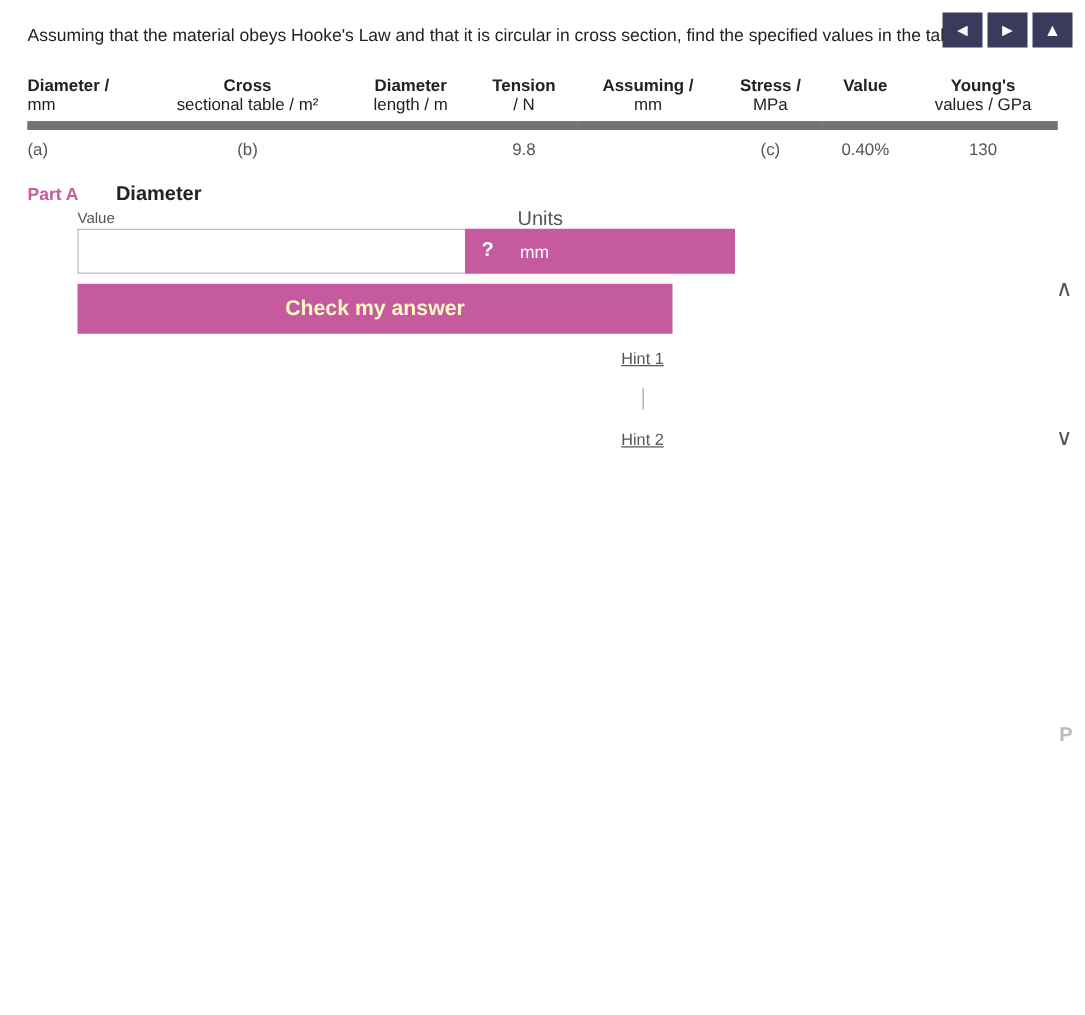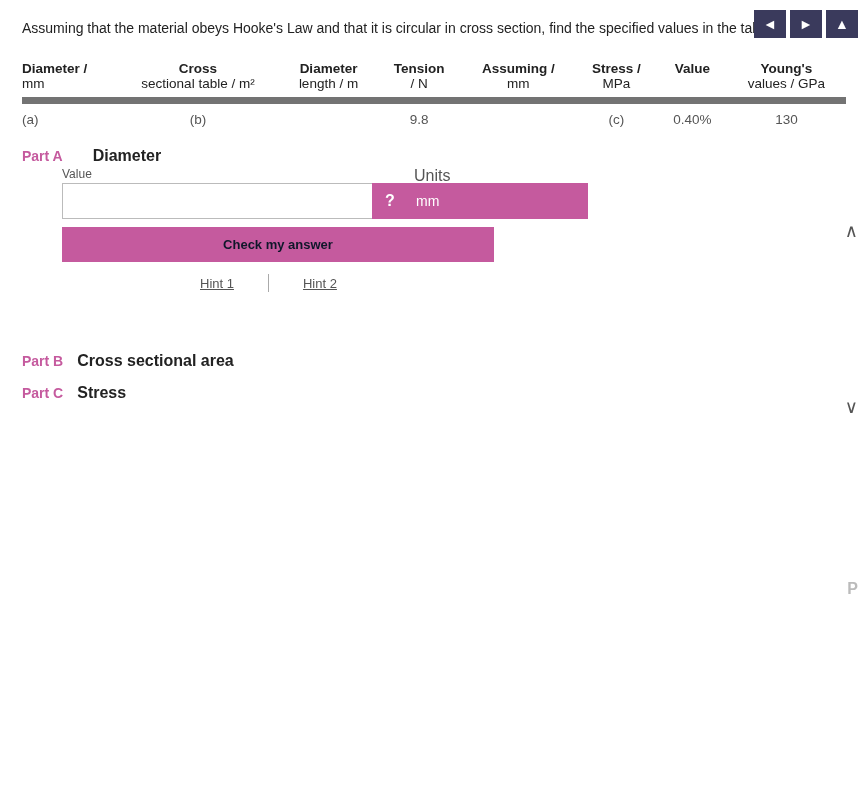--- a/index.html
+++ b/index.html
@@ -171,38 +171,39 @@
       appearance: none;
     }
 
     .units-dropdown option {
       background: #fff;
       color: #222;
     }
 
     .check-answer-btn {
       display: block;
-      width: 432px;
+      width: 476px;
       margin-top: 8px;
       background: #c55a9e;
-      color: #0f172a;
+      color: #fef9c3;
       border: none;
       padding: 10px 0;
-      font-size: 13px;
+      font-size: 17px;
       font-weight: bold;
       cursor: pointer;
       text-align: center;
     }
 
     .hints-row {
       display: flex;
       align-items: center;
       gap: 16px;
       margin-top: 12px;
       margin-left: 120px;
+      flex-direction: column;
     }
 
     .hint-link {
       color: #555;
       text-decoration: underline;
       font-size: 13px;
       cursor: pointer;
       background: none;
       border: none;
       padding: 0 18px;
@@ -353,26 +354,16 @@
           <button class="hint-link">Hint 1</button>
           <div class="hint-divider"></div>
           <button class="hint-link">Hint 2</button>
         </div>
       </div>
     </div>
   </div>
 
   <div class="p-badge">P</div>
 
-  <div class="bottom-parts">
-    <div class="bottom-part-row">
-      <span class="part-label">Part B</span>
-      <span class="part-title">Cross sectional area</span>
-    </div>
-    <div class="bottom-part-row">
-      <span class="part-label">Part C</span>
-      <span class="part-title">Stress</span>
-    </div>
-  </div>
 
   <div class="accordion-arrow-bottom">∨</div>
 
 </div>
 
 </body></html>

